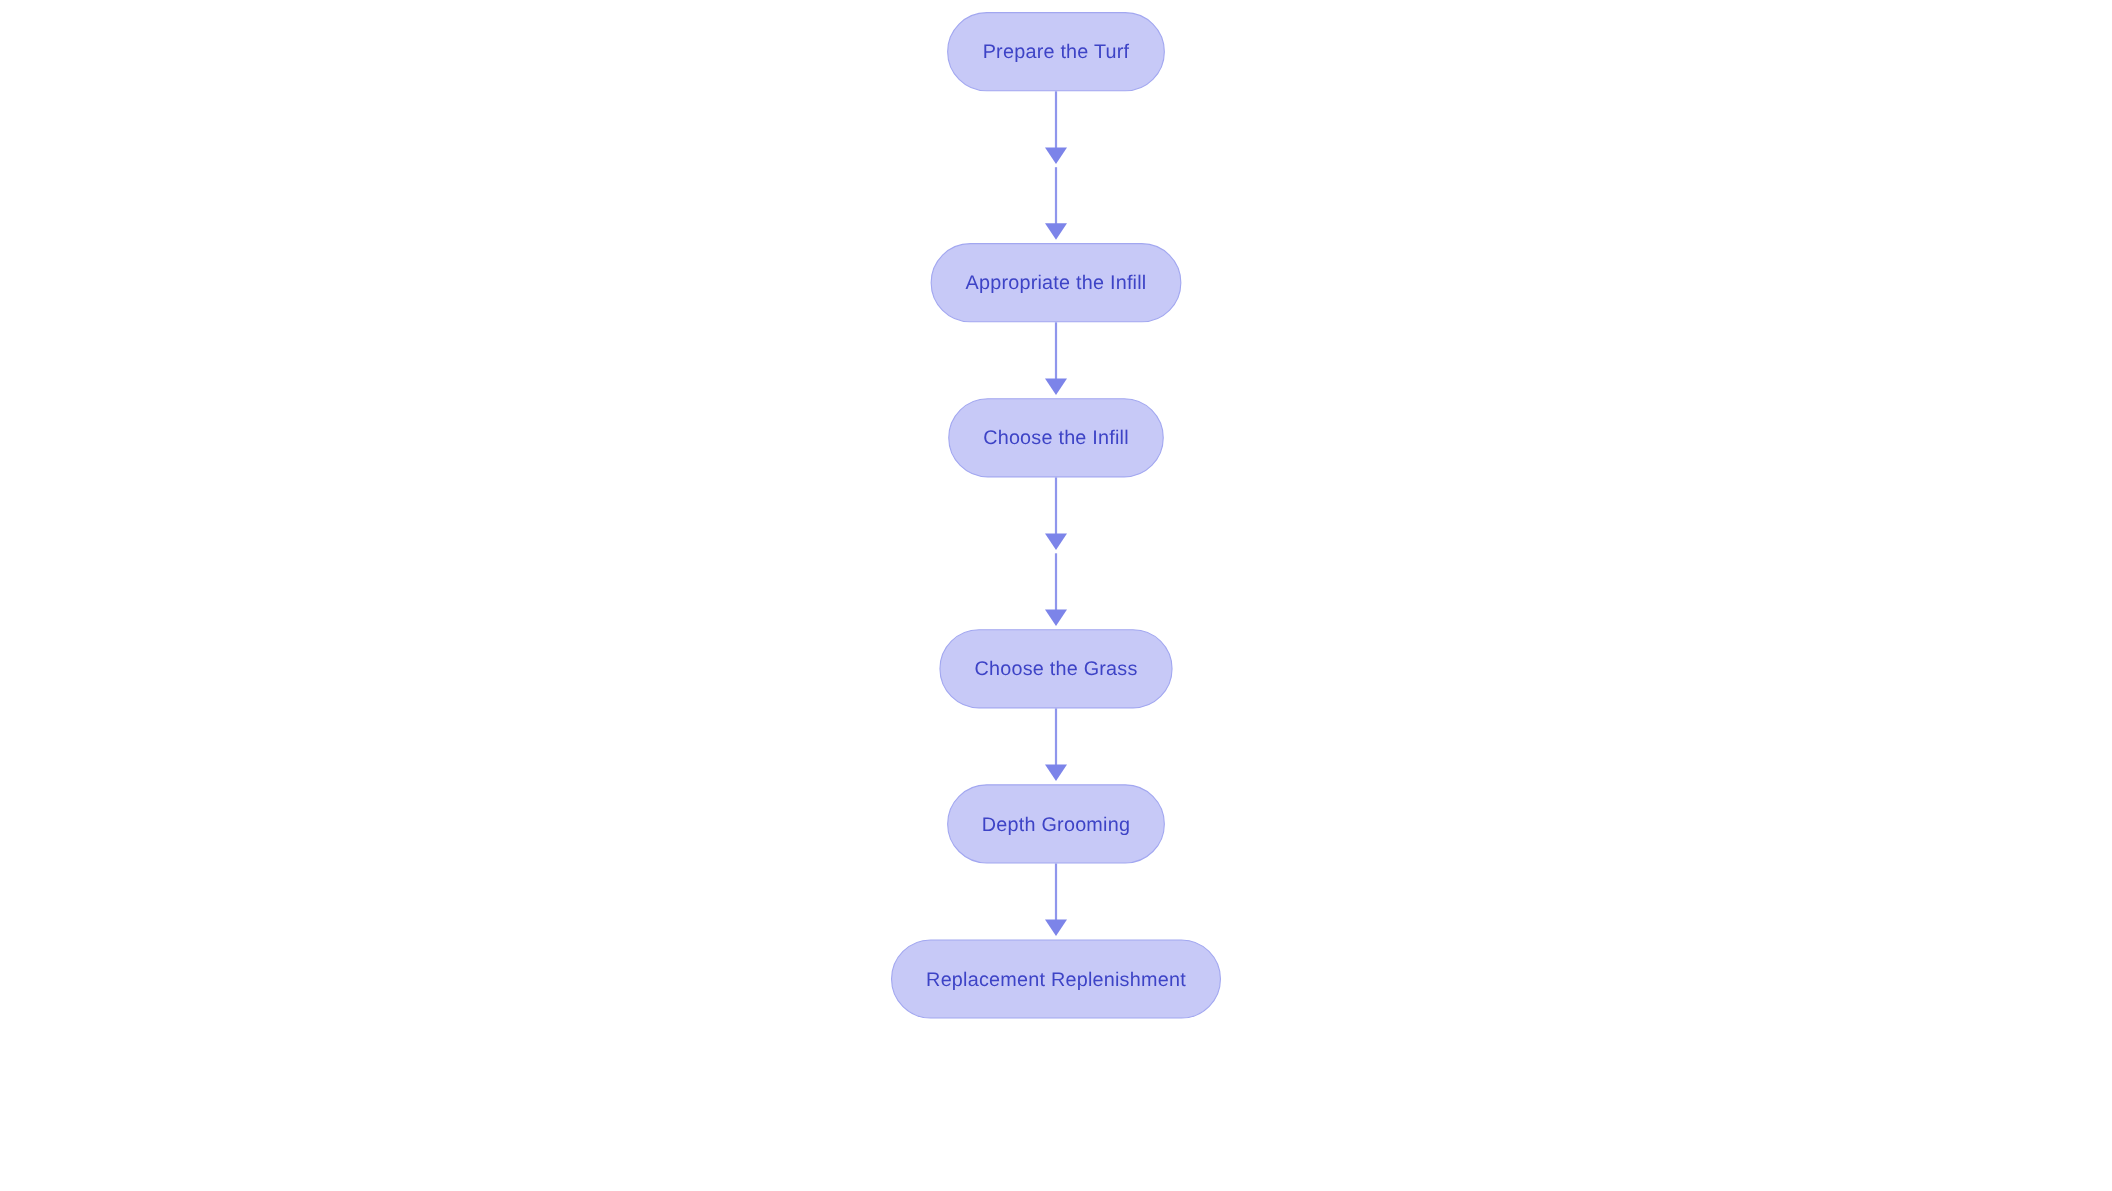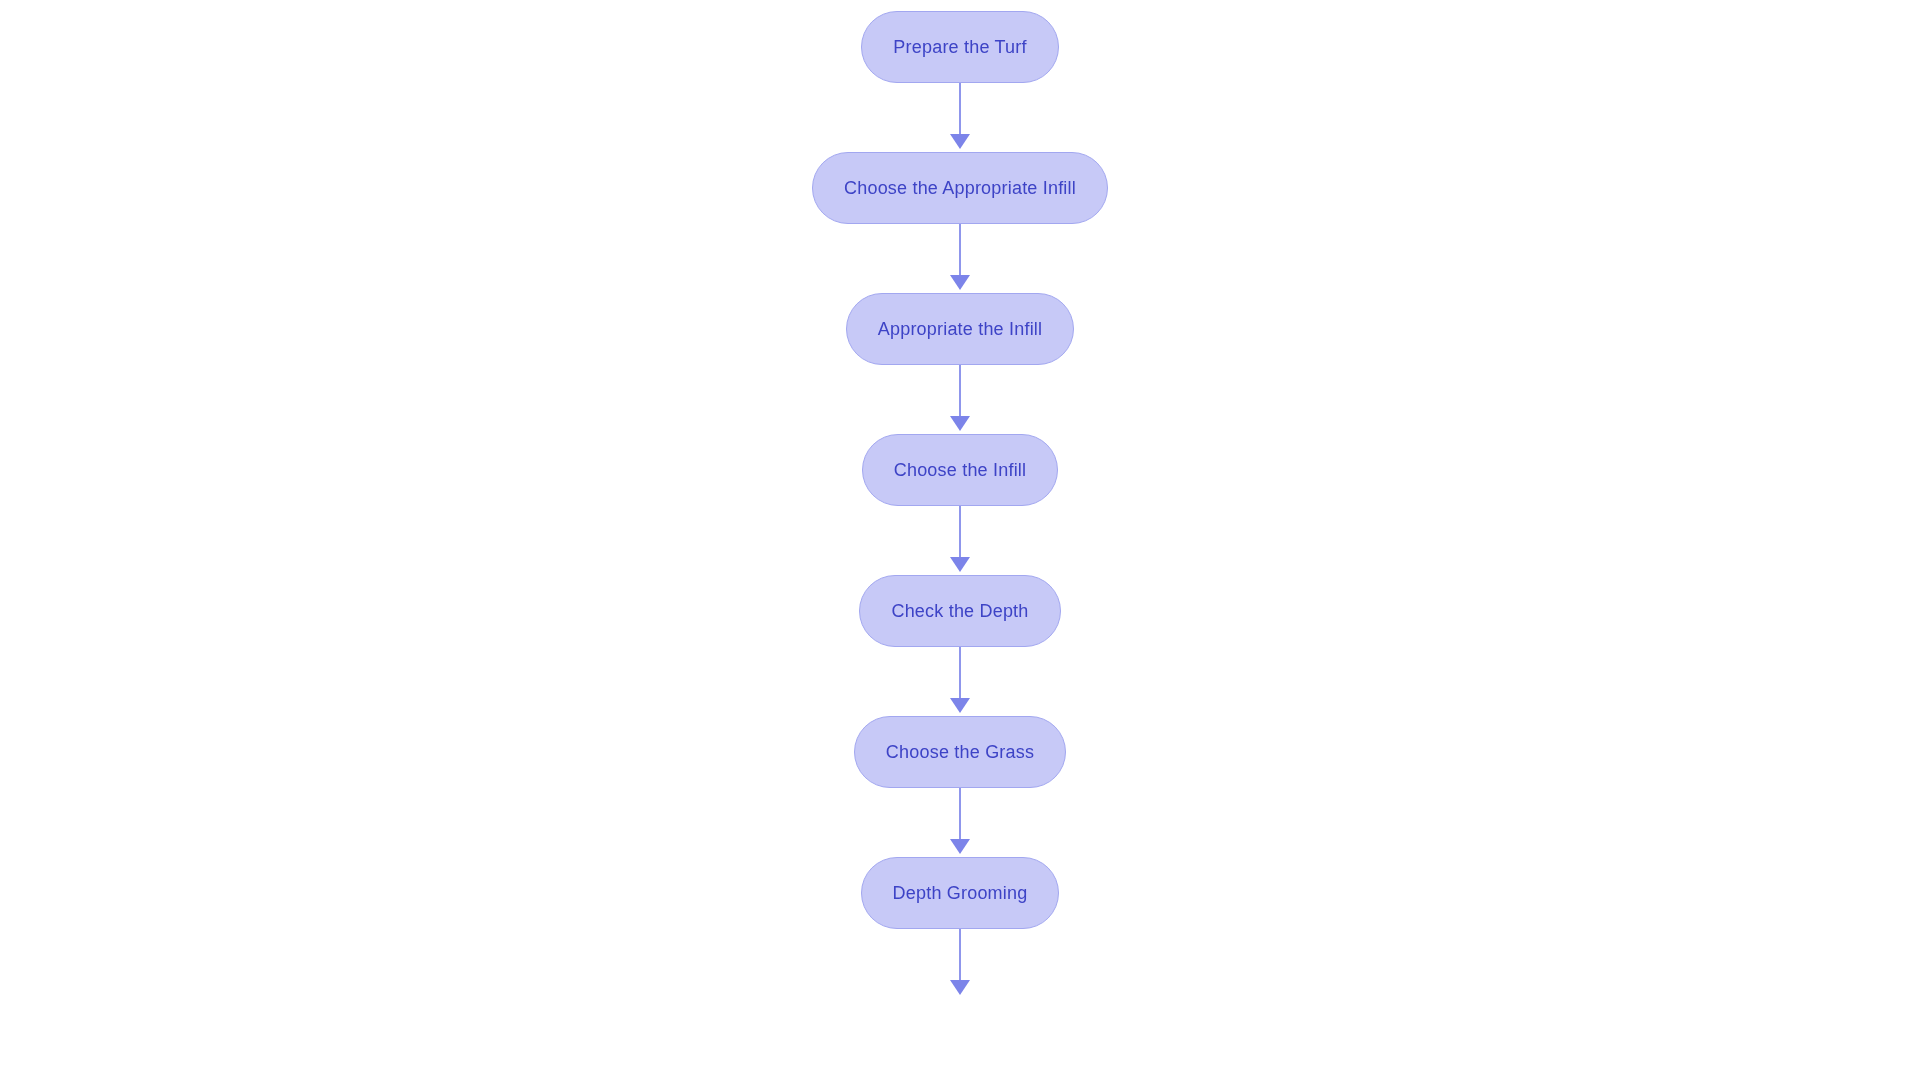--- a/index.html
+++ b/index.html
@@ -75,57 +75,56 @@
 <div class="canvas">
   <div class="flow-column">
 
     <div class="flow-node">Prepare the Turf</div>
 
     <div class="connector">
       <div class="line"></div>
       <div class="arrowhead"></div>
     </div>
 
-    <div class="flow-node">Choose the Appropriate Infill</div>
 
     <div class="connector">
       <div class="line"></div>
       <div class="arrowhead"></div>
     </div>
 
     <div class="flow-node">Appropriate the Infill</div>
 
     <div class="connector">
       <div class="line"></div>
       <div class="arrowhead"></div>
     </div>
 
     <div class="flow-node">Choose the Infill</div>
 
     <div class="connector">
       <div class="line"></div>
       <div class="arrowhead"></div>
     </div>
 
-    <div class="flow-node">Check the Depth</div>
 
     <div class="connector">
       <div class="line"></div>
       <div class="arrowhead"></div>
     </div>
 
     <div class="flow-node">Choose the Grass</div>
 
     <div class="connector">
       <div class="line"></div>
       <div class="arrowhead"></div>
     </div>
 
     <div class="flow-node">Depth Grooming</div>
 
     <div class="connector">
       <div class="line"></div>
       <div class="arrowhead"></div>
     </div>
 
+    <div class="flow-node">Replacement Replenishment</div>
 
   </div>
 </div>
 
 </body></html>

